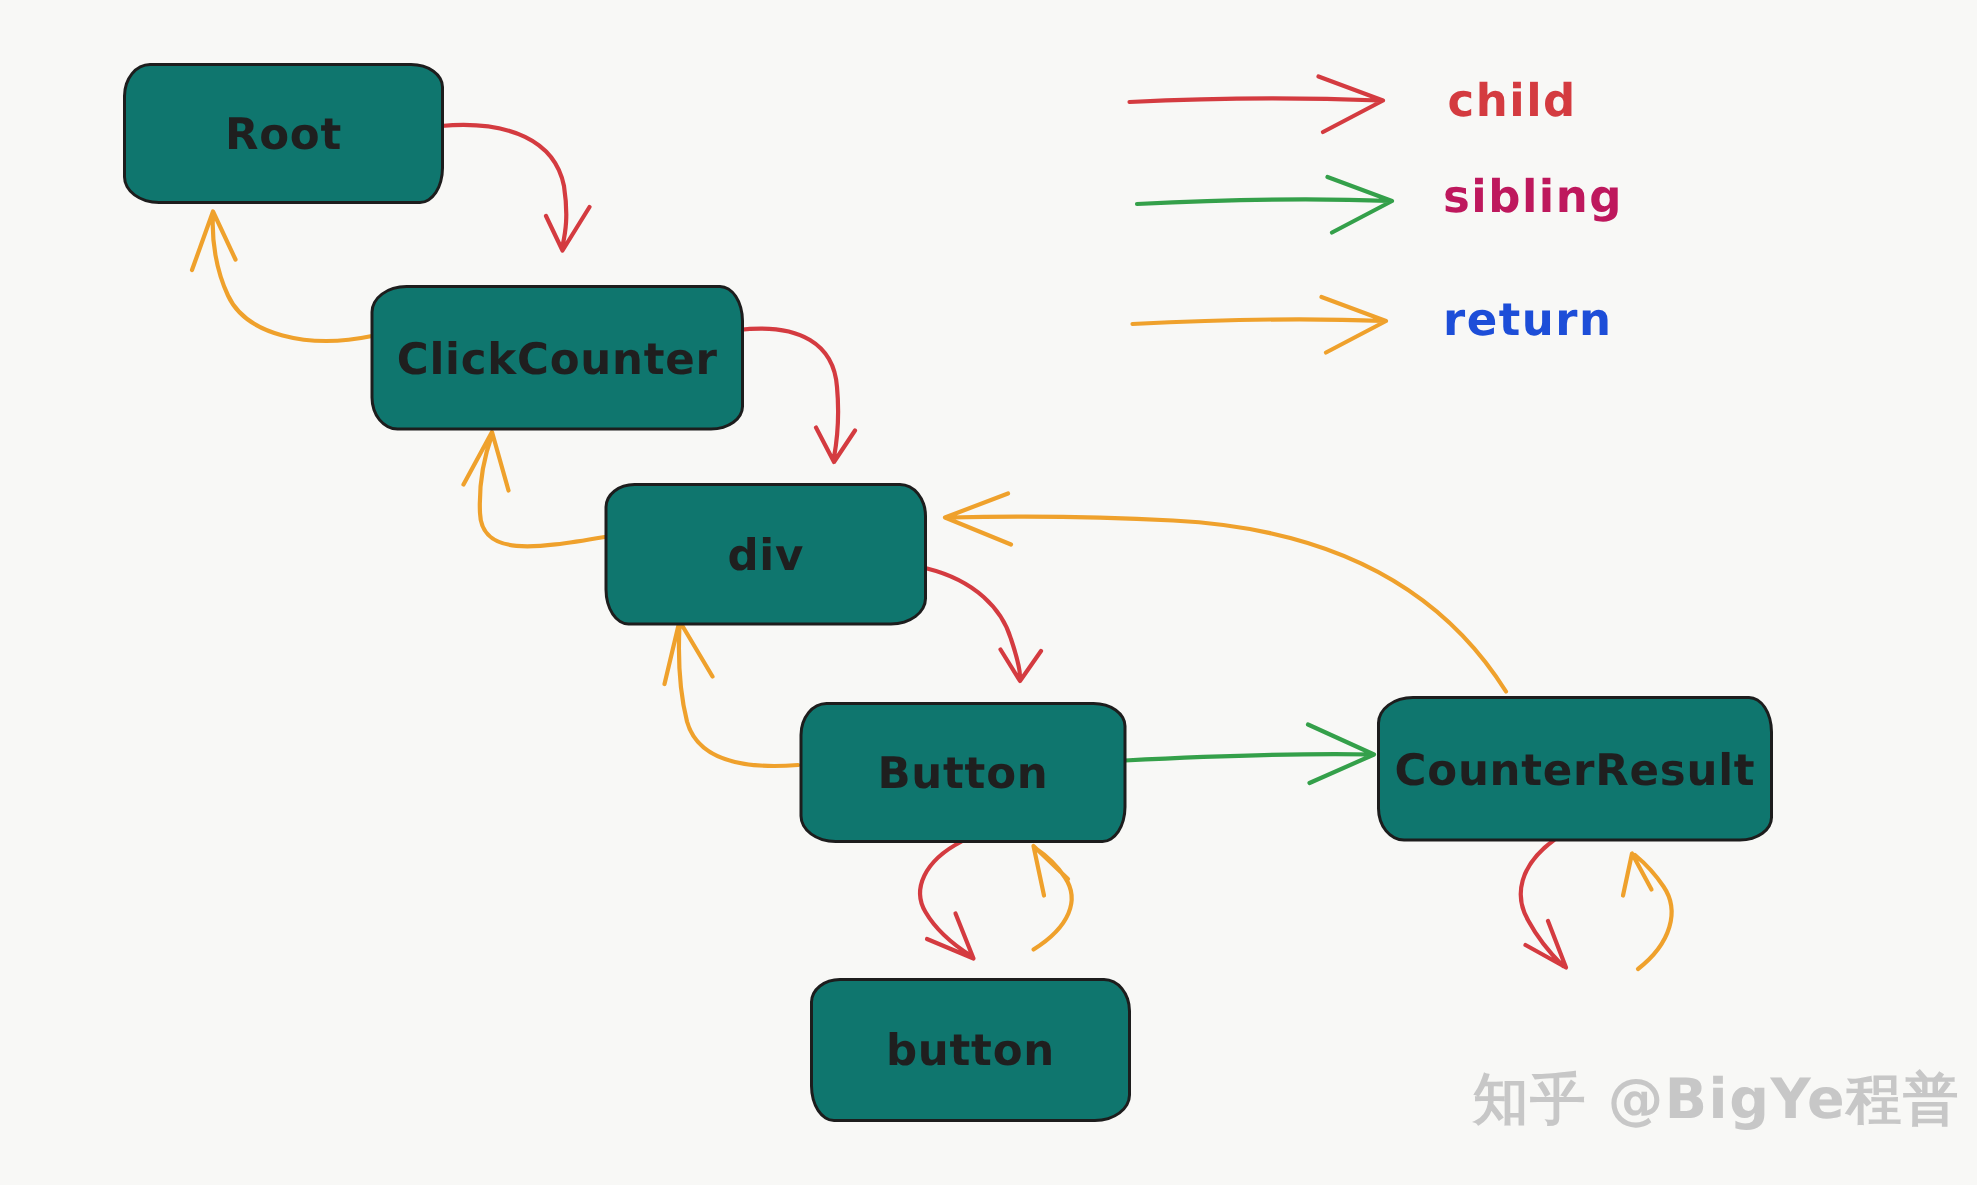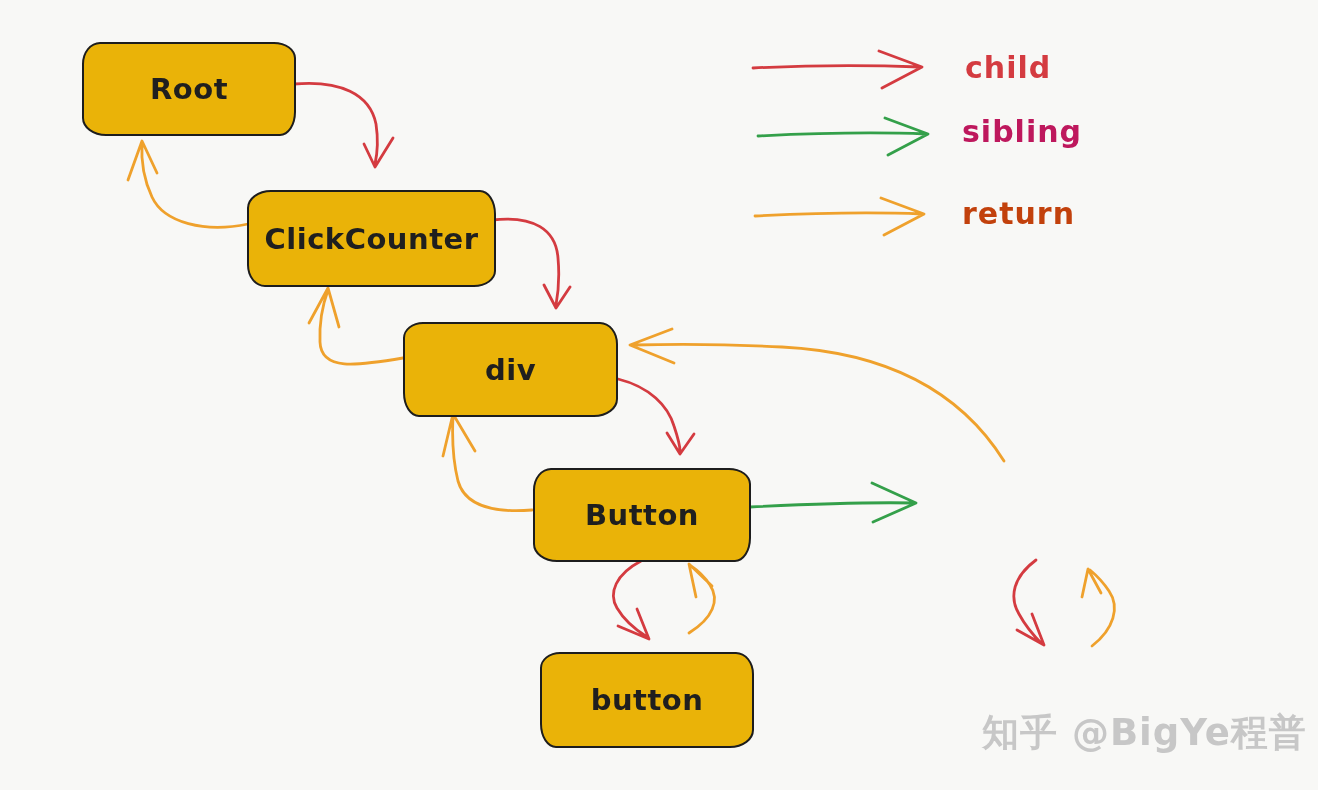--- a/index.html
+++ b/index.html
@@ -24,21 +24,21 @@
   }
   .edge.child   { stroke: #d43b40; }
   .edge.sibling { stroke: #34a04a; }
   .edge.return  { stroke: #efa12c; }
   .node {
     position: absolute;
     display: flex;
     align-items: center;
     justify-content: center;
     border: 2.5px solid #1d1d1d;
-    background: #eab308;
+    background: #0f766e;
     color: #1f1f1f;
     font-size: 29px;
     font-weight: 600;
     letter-spacing: 0.5px;
   }
   
   .r1 { border-radius: 18px 22px 16px 24px / 22px 16px 24px 18px; }
   .r2 { border-radius: 24px 16px 22px 18px / 18px 24px 16px 22px; }
   .r3 { border-radius: 20px 18px 24px 16px / 16px 22px 18px 24px; }
   .legend-label {
@@ -95,22 +95,25 @@
   </div>
   <div class="node r2" style="left: 247px; top: 190px; width: 245px; height: 93px; border-color: rgb(29, 29, 29); color: rgb(31, 31, 31);">
     <span>ClickCounter</span>
   </div>
   <div class="node r3" style="left: 403px; top: 322px; width: 211px; height: 91px; border-color: rgb(29, 29, 29); color: rgb(31, 31, 31);">
     <span>div</span>
   </div>
   <div class="node r1" style="left: 533px; top: 468px; width: 214px; height: 90px; border-color: rgb(29, 29, 29); color: rgb(31, 31, 31);">
     <span>Button</span>
   </div>
+  <div class="node r2" style="left: 918px; top: 464px; width: 260px; height: 93px; border-color: rgb(29, 29, 29); color: rgb(31, 31, 31);">
+    <span>CounterResult</span>
+  </div>
   <div class="node r3" style="left: 540px; top: 652px; width: 210px; height: 92px; border-color: rgb(29, 29, 29); color: rgb(31, 31, 31);">
     <span>button</span>
   </div>
 
   <div class="legend-label child" style="left: 965px; top: 50px; color: rgb(212, 59, 64);">child</div>
   <div class="legend-label sibling" style="left: 962px; top: 114px; color: #be185d;">sibling</div>
-  <div class="legend-label return" style="left: 962px; top: 196px; color: #c2410c;">return</div>
+  <div class="legend-label return" style="left: 962px; top: 196px; color: #1d4ed8;">return</div>
 
   <div id="watermark" style="color: rgb(199, 199, 199);">知乎 @BigYe程普</div>
 </div>
 
 </body></html>

